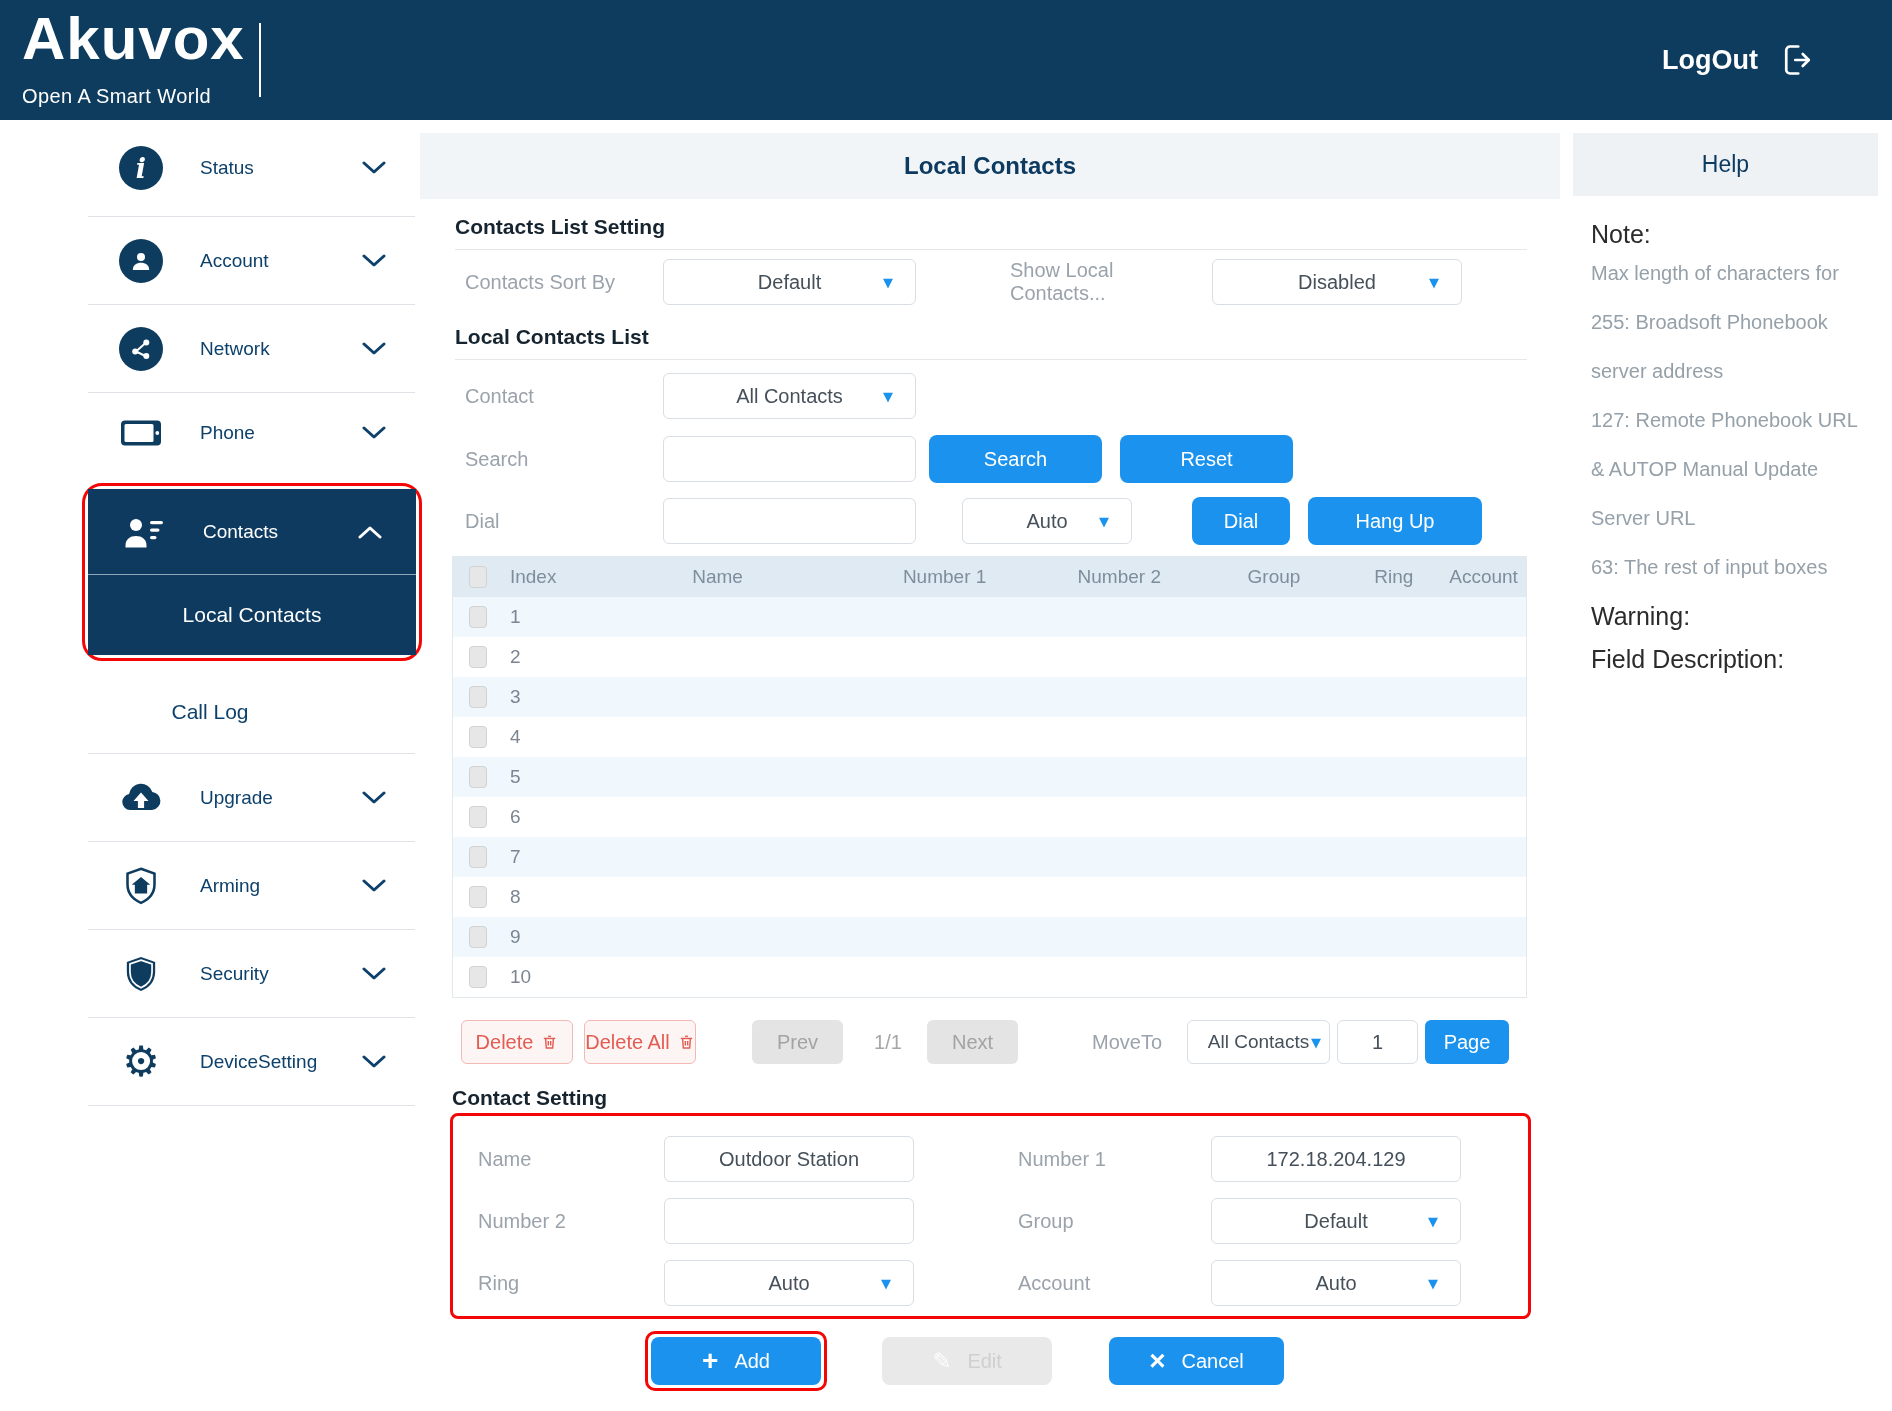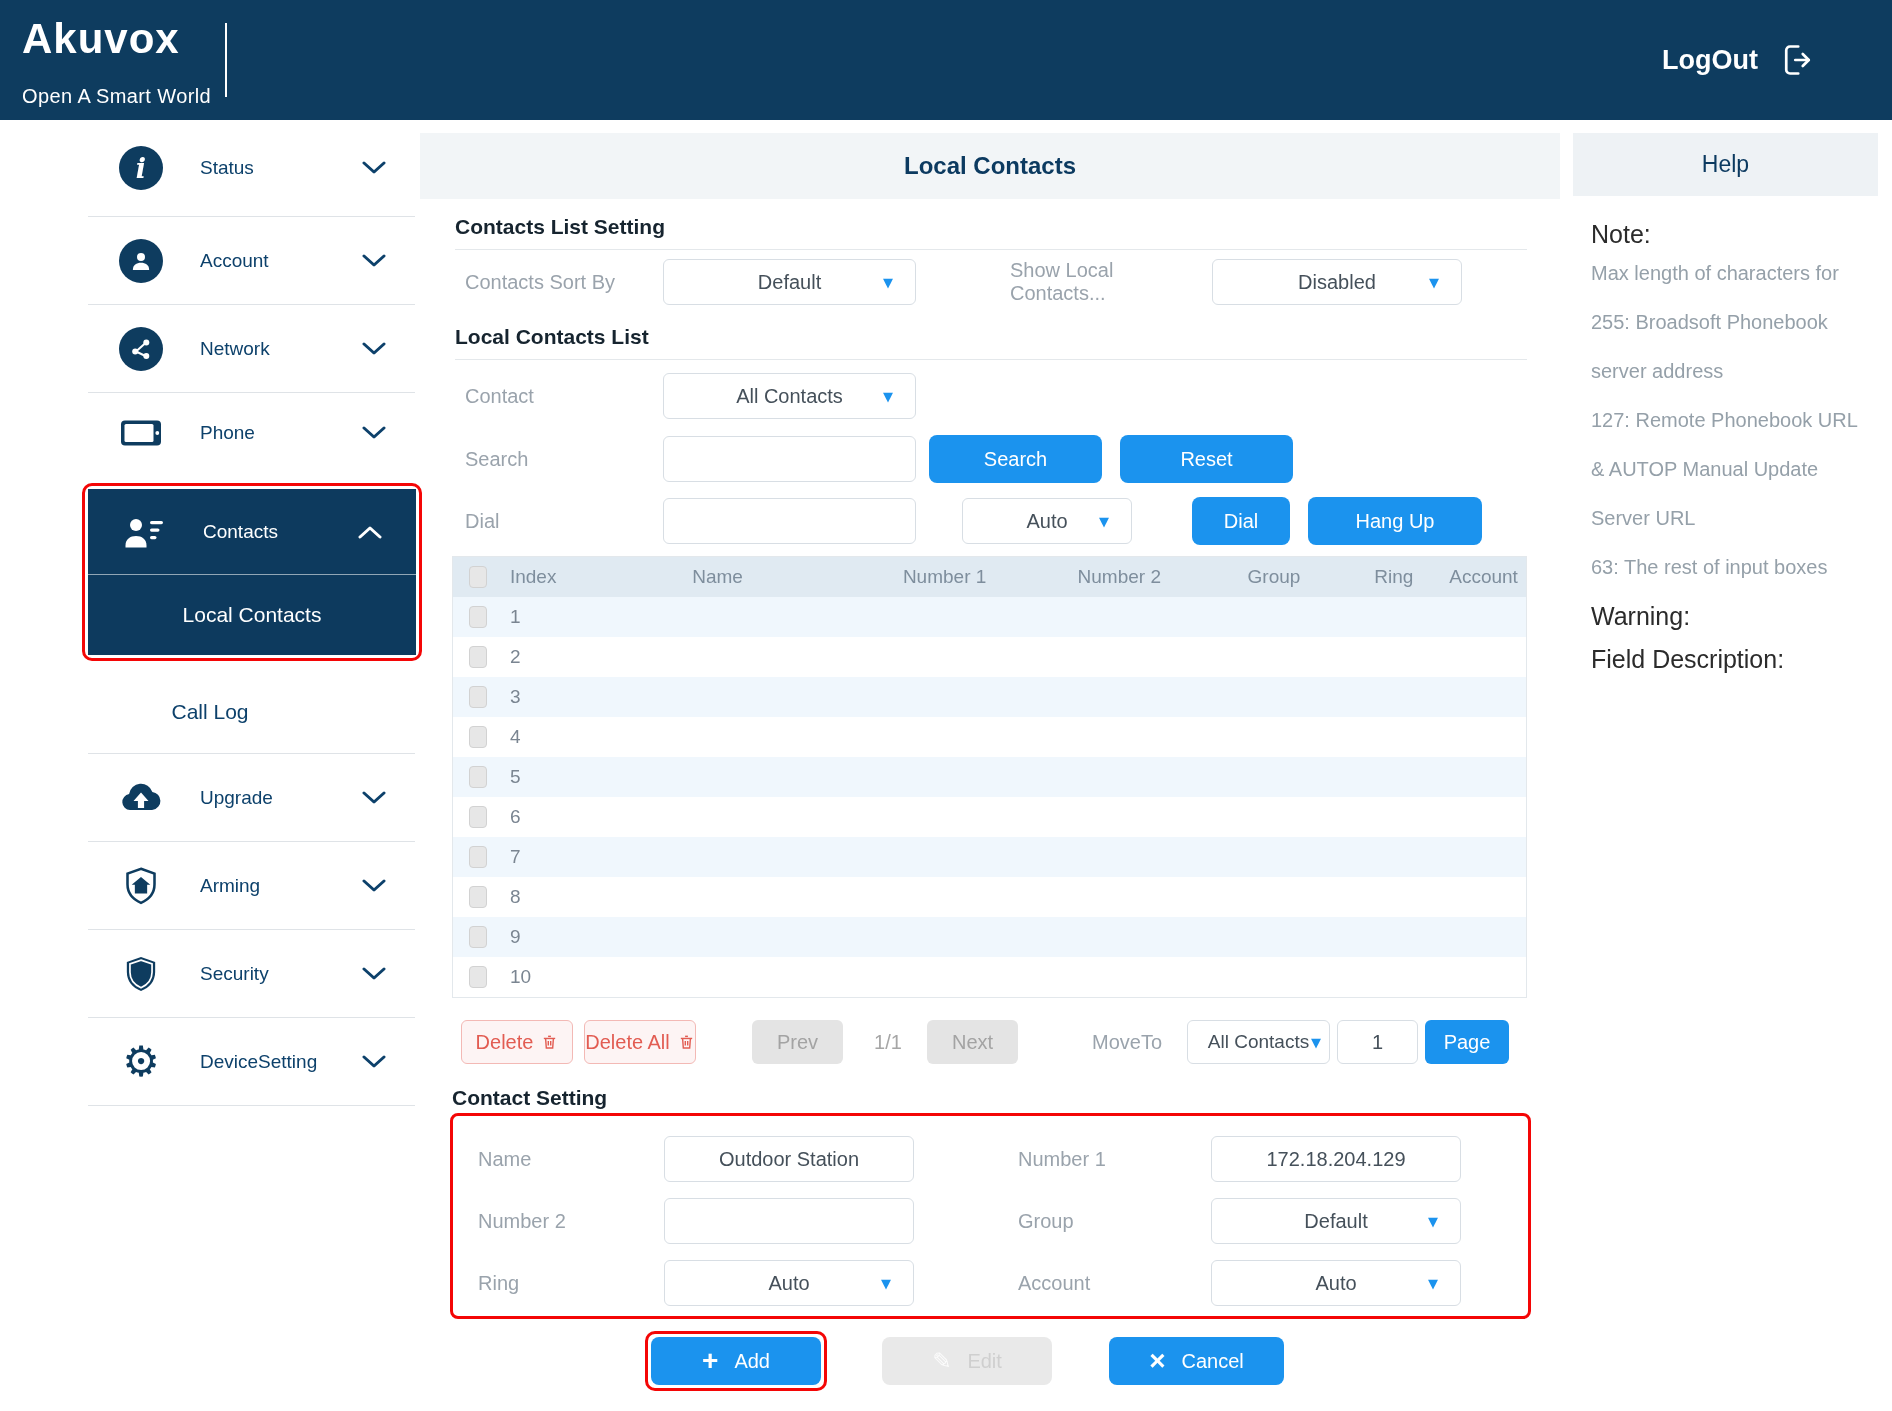--- a/index.html
+++ b/index.html
@@ -3,35 +3,35 @@
 <meta charset="utf-8">
 <style>
   * { margin:0; padding:0; box-sizing:border-box; }
   html,body { background:#fff; }
   body { font-family:"Liberation Sans", sans-serif; }
   .page { position:relative; width:1892px; height:1411px; background:#fff; overflow:hidden; }
 
   
   .header { position:absolute; top:0; left:0; width:1892px; height:120px; background:#0e3c5f; display:flex; align-items:center; }
   .brand { margin-left:22px; color:#fff; }
-  .brand-name { font-size:42px; font-weight:bold; letter-spacing:1px; line-height:52px; }
+  .brand-name { font-size:60px; font-weight:bold; letter-spacing:1px; line-height:52px; }
   .brand-tagline { font-size:20px; margin-top:20px; letter-spacing:.4px; }
   .brand-divider { width:2px; height:74px; background:#fff; margin-left:14px; }
   .logout { position:absolute; right:78px; top:0; height:100%; display:flex; align-items:center; gap:20px; color:#fff; font-size:27px; font-weight:bold; cursor:pointer; }
 
   
   .sidebar { position:absolute; top:120px; left:0; width:420px; background:#fff; }
   .nav-item { position:relative; height:87px; display:flex; align-items:center; padding-left:118px; cursor:pointer; }
   .nav-icon { width:46px; height:46px; display:flex; align-items:center; justify-content:center; flex:0 0 46px; }
   .icon-circle { width:44px; height:44px; border-radius:50%; background:#0e3c5f; display:flex; align-items:center; justify-content:center; }
   .nav-label { margin-left:36px; font-size:19px; color:#0d416b; }
   .chev { position:absolute; right:34px; top:50%; transform:translateY(-50%); }
   .nav-sep { height:1px; background:#dfe3e7; margin-left:88px; width:327px; }
 
-  .contacts-wrap { margin:10px 0 10px 82px; width:340px; border:3px solid #f40606; border-radius:10px; padding:3px; background:#fff; }
+  .contacts-wrap { margin:10px 0 10px 82px; width:340px; border:3px solid #f40606; border-radius:20px; padding:3px; background:#fff; }
   .contacts-main { position:relative; background:#0d3a5e; height:86px; display:flex; align-items:center; padding-left:33px; border-bottom:1px solid rgba(255,255,255,.55); cursor:pointer; }
   .contacts-main .nav-label { color:#fff; }
   .contacts-sub { background:#0d3a5e; height:80px; display:flex; align-items:center; justify-content:center; color:#fff; font-size:21px; cursor:pointer; }
   .calllog { height:82px; display:flex; align-items:center; justify-content:center; font-size:21px; color:#0d416b; cursor:pointer; }
 
   .uni { font-family:"DejaVu Sans","Liberation Sans",sans-serif; }
 
   
   .content { position:absolute; left:420px; top:120px; width:1140px; }
   .title-bar { margin-top:13px; height:66px; background:#f2f5f7; display:flex; align-items:center; justify-content:center; font-size:24px; font-weight:bold; color:#0c3a60; }

